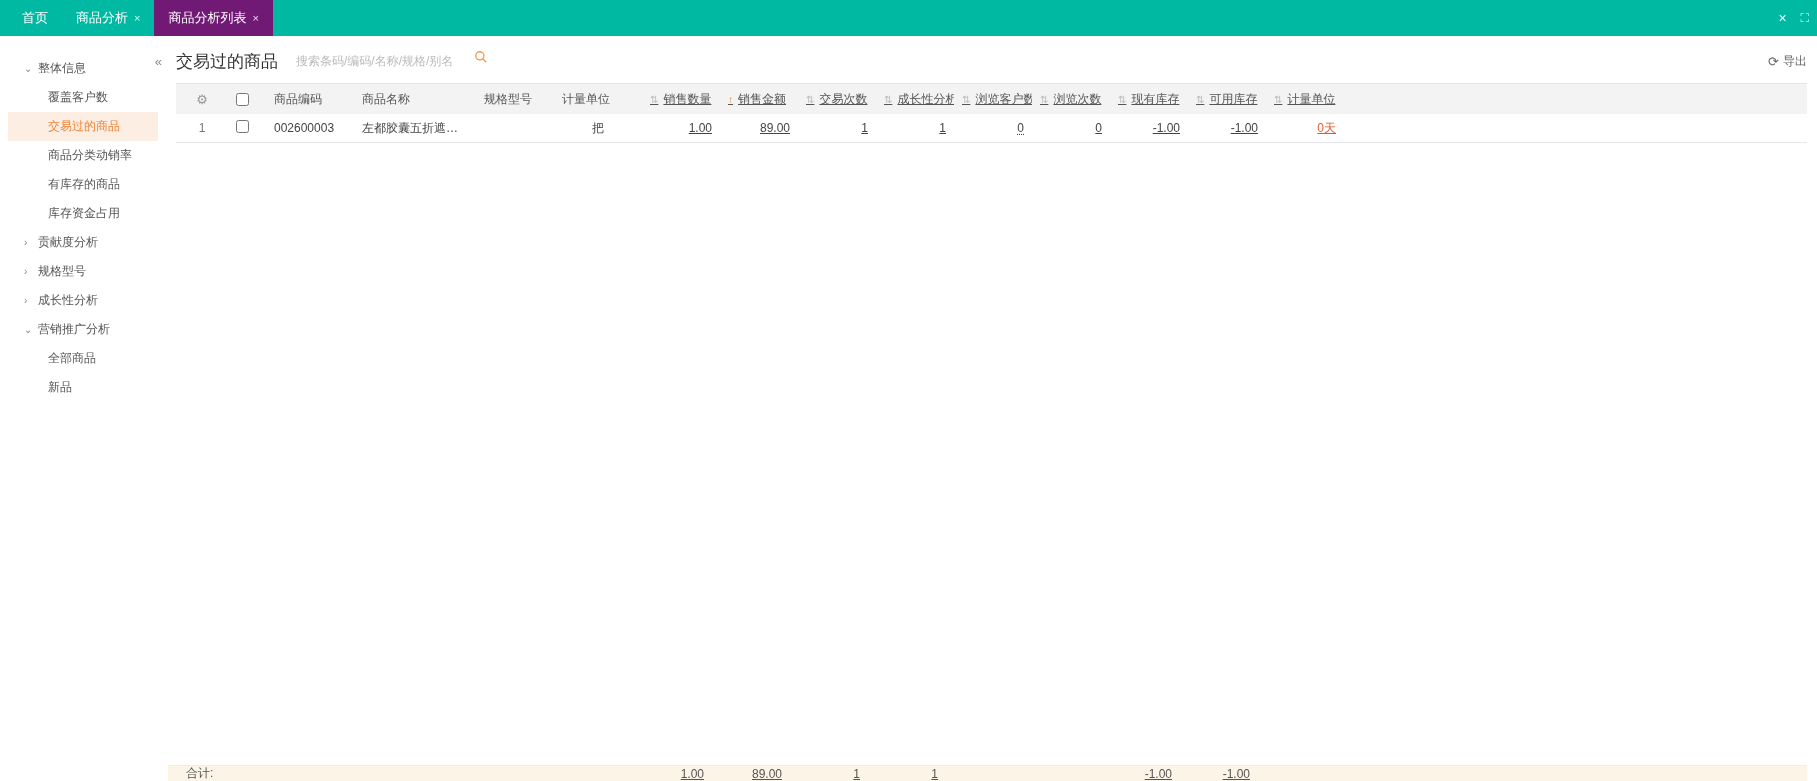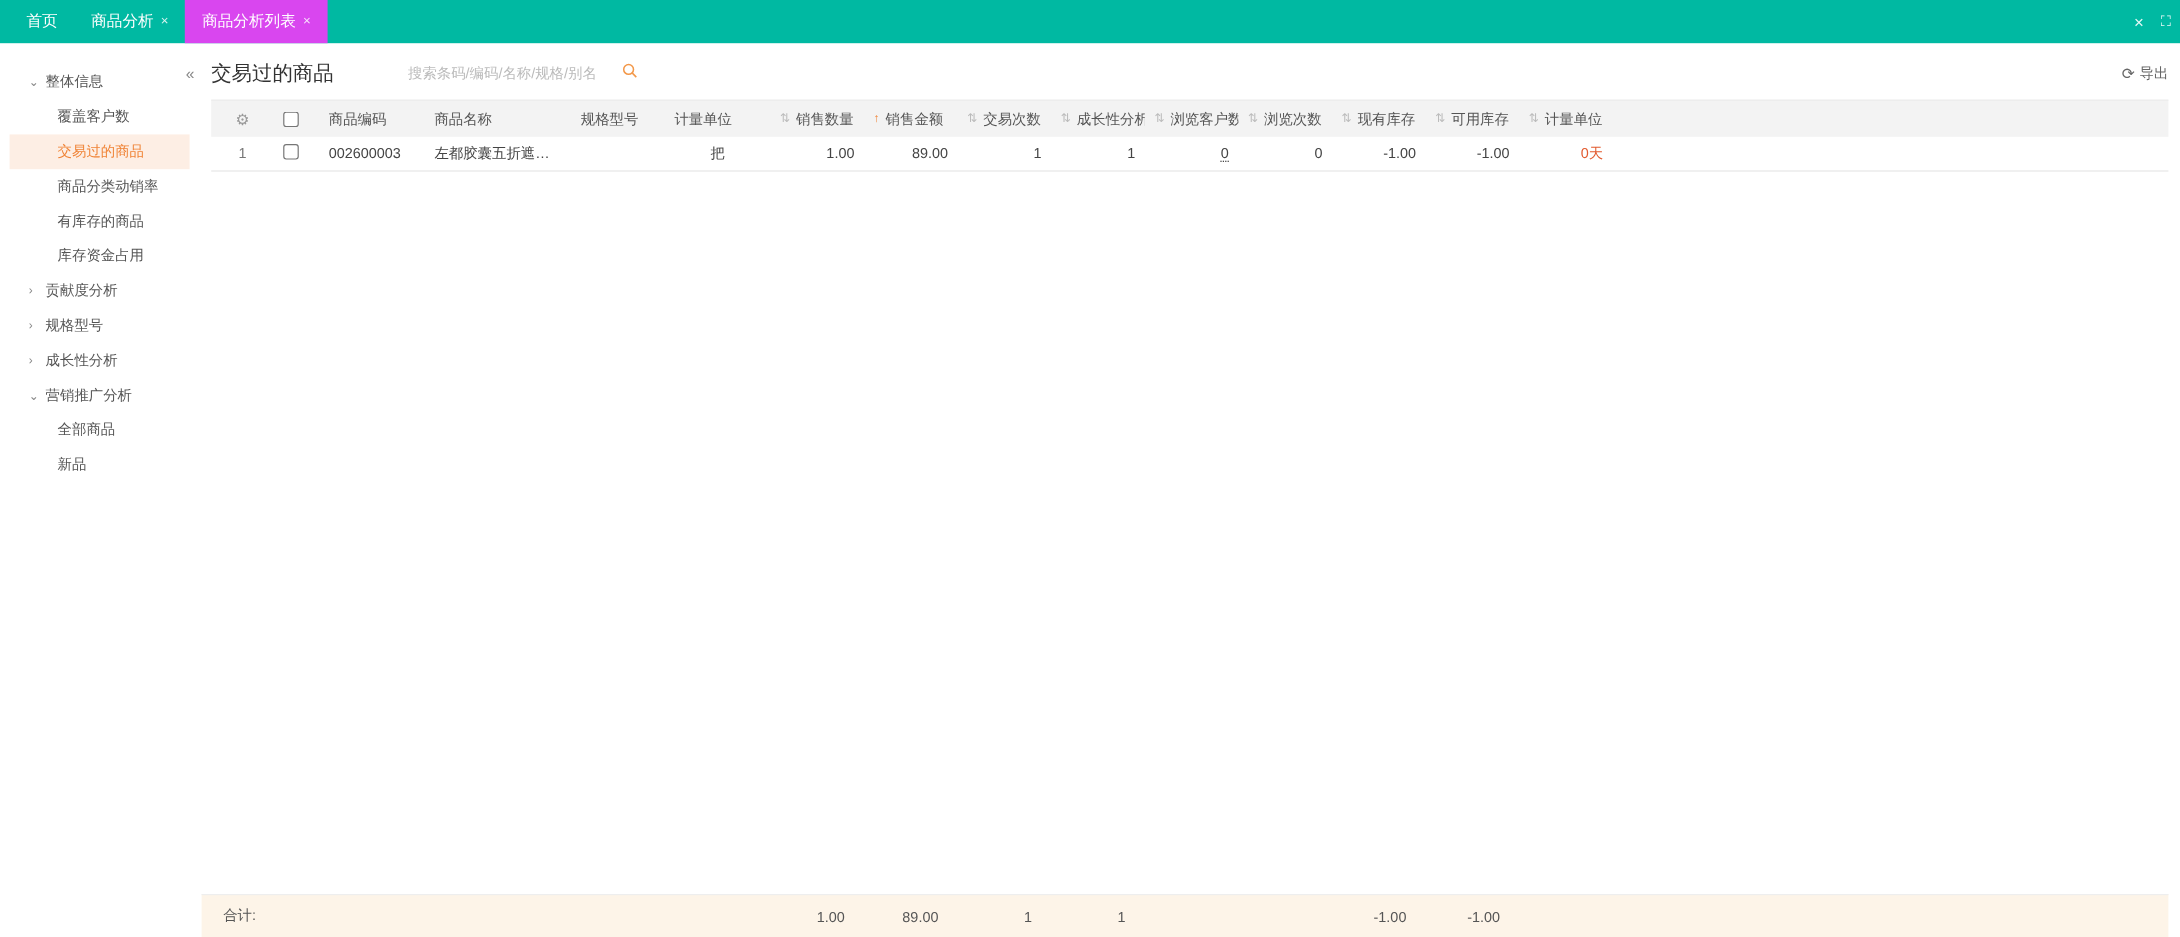--- a/index.html
+++ b/index.html
@@ -18,21 +18,21 @@
   }
   .top-tab {
     display: flex;
     align-items: center;
     padding: 0 14px;
     font-size: 13px;
     cursor: pointer;
     white-space: nowrap;
     gap: 6px;
   }
-  .top-tab.active { background: #d946ef; }
+  .top-tab.active { background: #701a75; }
   .top-tab .close-x { font-size: 11px; opacity: .85; }
   .top-tabs .right-icons {
     position: absolute;
     right: 8px; top: 0; height: 100%;
     display: flex; align-items: center; gap: 14px;
     color: #fff;
   }
   .right-icons span { cursor: pointer; opacity: .9; font-size: 14px; }
 
   
@@ -73,24 +73,23 @@
     min-width: 0;
   }
   .title-row {
     display: flex;
     align-items: center;
     gap: 18px;
     margin-bottom: 10px;
   }
   .page-title { font-size: 17px; color: #333; font-weight: 500; }
   .search-wrap {
-    display: flex; align-items: center;
+    display: flex; align-items: flex-start;
     border-bottom: 1px solid transparent;
     gap: 8px;
-    margin-left: 44px;
   }
   .search-input {
     border: none;
     outline: none;
     font-size: 12px;
     width: 170px;
     color: #333;
     padding: 4px 0;
   }
   .search-input::placeholder { color: #bbb; }
@@ -129,34 +128,34 @@
     margin-right: 2px;
   }
   .hdr-row .sort-asc::before {
     content: "↑";
     font-size: 10px;
     color: #f08437;
     margin-right: 2px;
   }
   .gear-cell { justify-content: center; color: #999; font-size: 13px; cursor: pointer; }
   .chk { width: 13px; height: 13px; }
-  .num { text-align: right; }
+  .num { text-align: right; text-decoration: underline; }
   .data-row { height: 28px; color: #444; }
   .underlined { text-decoration: underline; text-decoration-style: dotted; text-underline-offset: 2px; cursor: pointer; }
   .red { color: #e25b30; }
   .idx-cell { text-align: center; color: #777; }
 
   .table-scroll-area {
     flex: 1;
     min-height: 0;
   }
 
   .foot-row {
     background: #fdf4e8;
-    height: 36px;
+    height: 16px;
     color: #555;
     border-top: 1px solid #eee;
   }
   .foot-label { padding-left: 18px; }
 
   .footer-wrap {
     position: absolute;
     bottom: 0;
     left: 168px;
     right: 10px;

